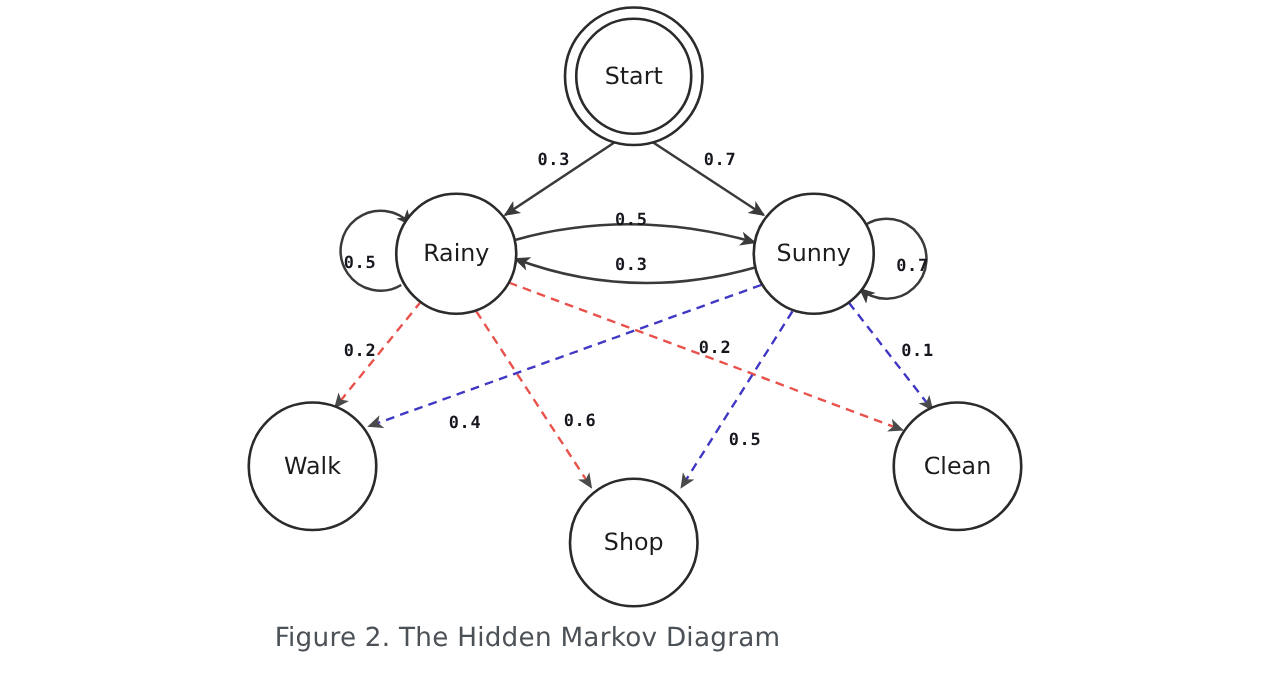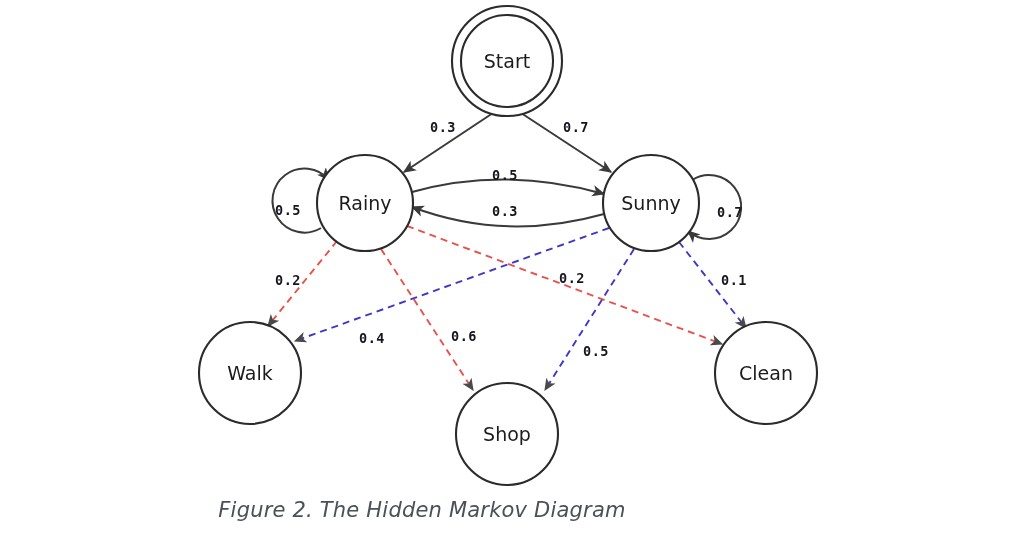--- a/index.html
+++ b/index.html
@@ -78,21 +78,20 @@
   .caption {
     position: absolute;
     left: 0;
     top: 498px;
     width: 844px;
     text-align: center;
     font-family: "DejaVu Sans", sans-serif;
     font-size: 21px;
     color: #4b5157;
     letter-spacing: 0.2px;
-    font-style: italic;
   }
 </style>
 </head>
 <body>
 
 <div id="figure-root">
 
   <svg id="hmm-diagram" viewBox="0 0 1024 555">
     <defs>
       <marker id="arrow-dark" viewBox="0 0 10 10" refX="9" refY="5" markerWidth="6.5" markerHeight="6.5" orient="auto-start-reverse">

